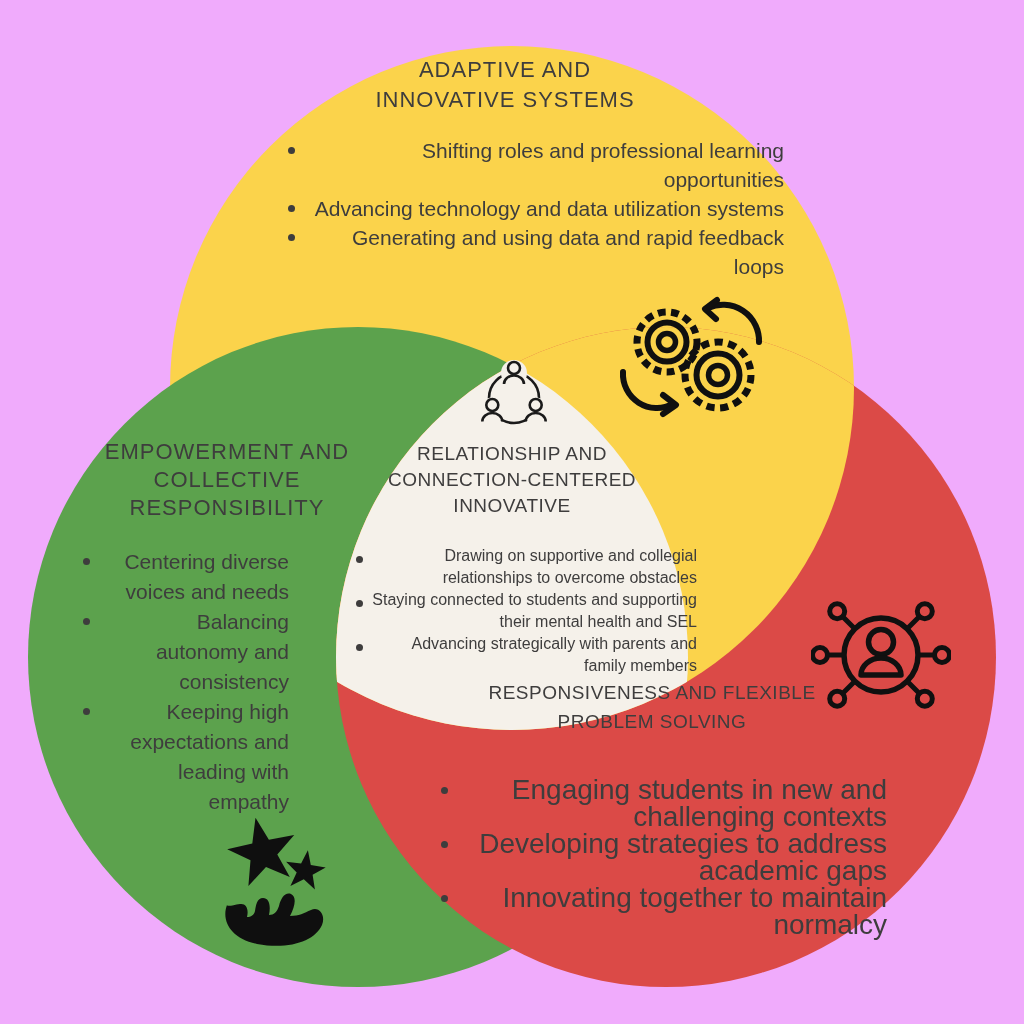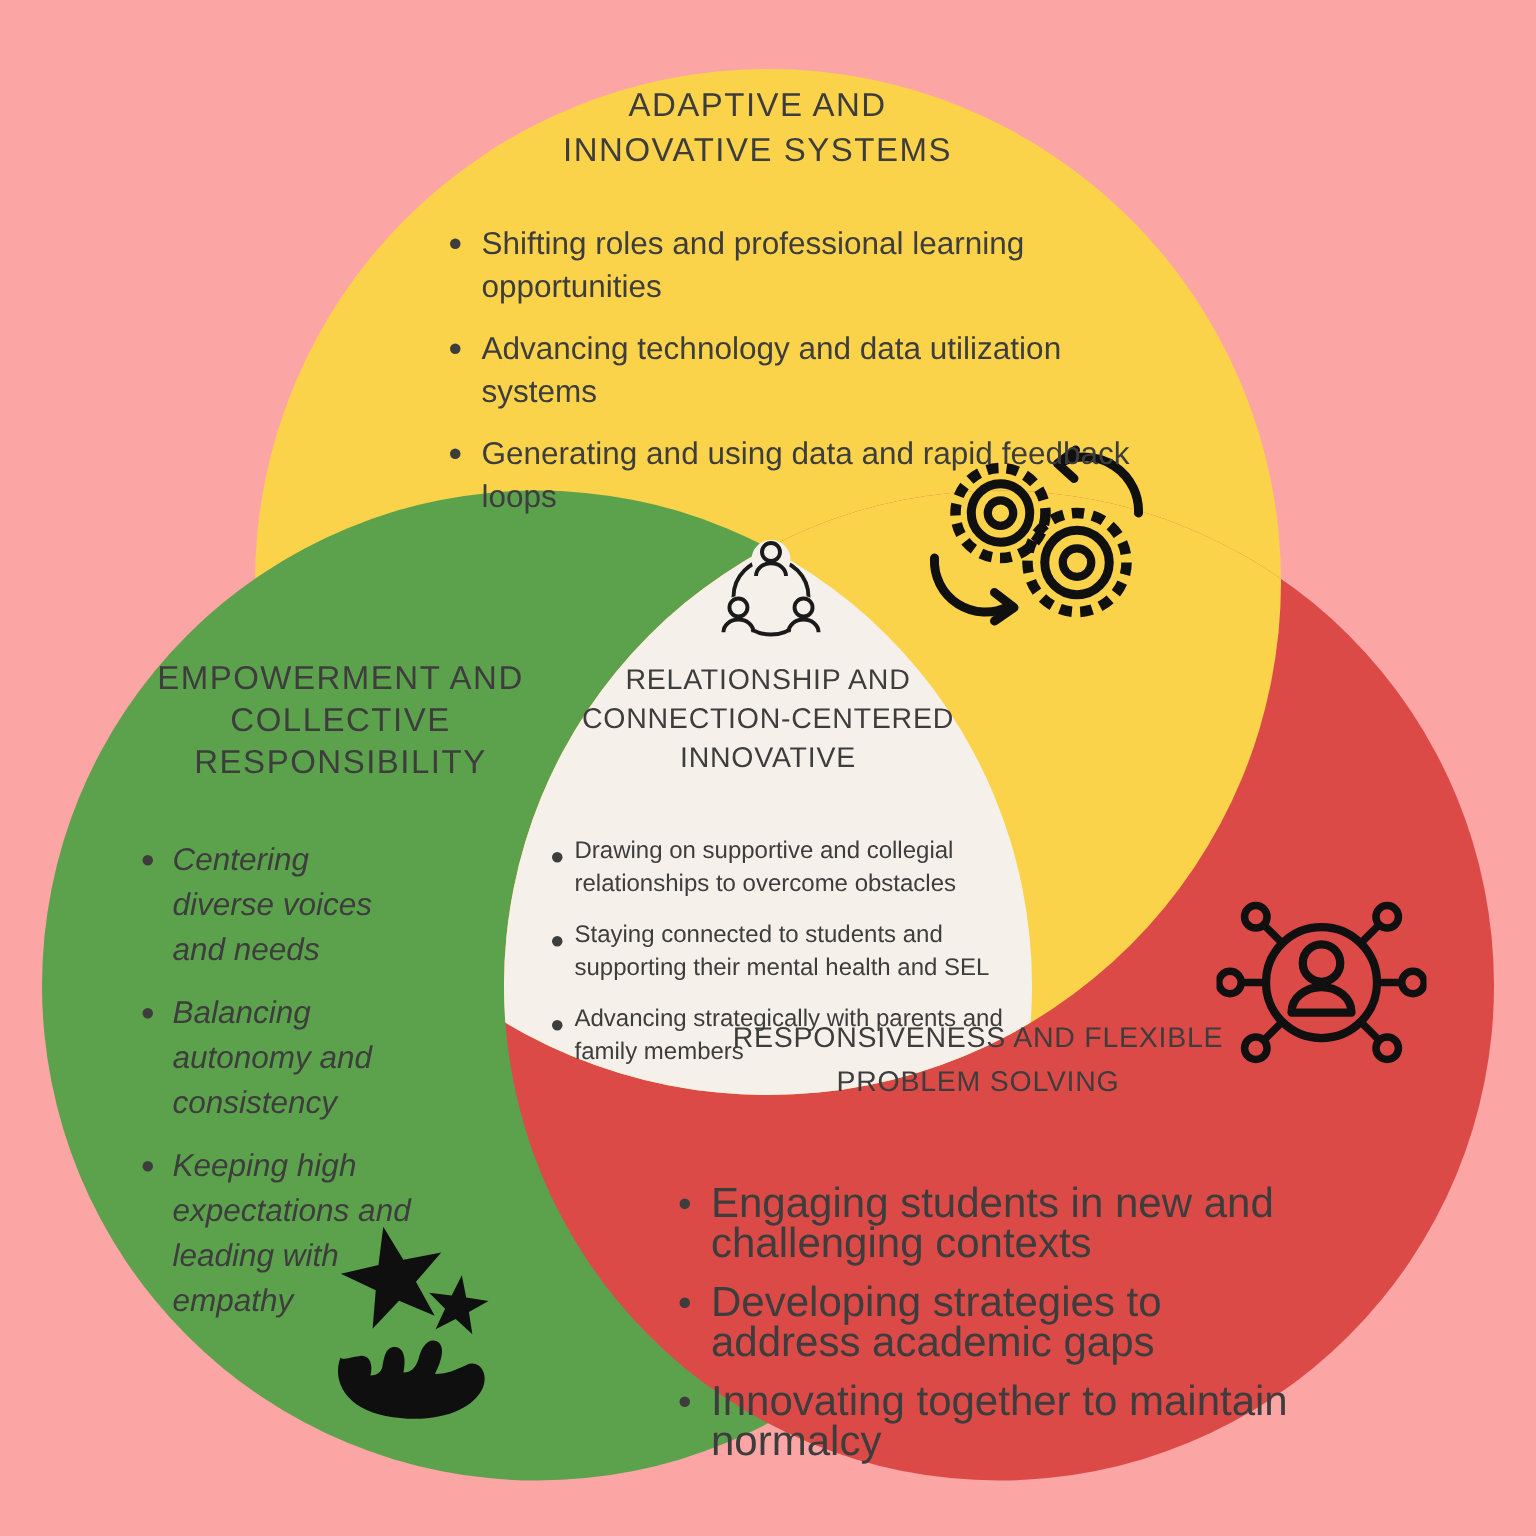--- a/index.html
+++ b/index.html
@@ -1,35 +1,35 @@
 <!DOCTYPE html>
 <html><head>
 <meta charset="utf-8">
 <style>
   html,body { margin:0; padding:0; background:#F5F1EA; }
   .canvas {
     position:relative; width:1024px; height:1024px; overflow:hidden;
-    background:#fca5a5; font-family:"Liberation Sans", sans-serif; color:#3E3D3D;
+    background:#f0abfc; font-family:"Liberation Sans", sans-serif; color:#3E3D3D;
   }
   .venn-svg { position:absolute; left:0; top:0; }
   .icon { position:absolute; }
   .section-title { position:absolute; text-align:center; font-weight:500; letter-spacing:1px; }
   .title-adaptive      { left:205px; top:55px;  width:600px; font-size:22px; line-height:30px; }
   .title-empowerment   { left:67px;  top:438px; width:320px; font-size:22px; line-height:28px; }
   .title-responsive    { left:392px; top:678px; width:520px; font-size:19px; line-height:29px; letter-spacing:0.5px; }
   .title-relationship  { left:342px; top:441px; width:340px; font-size:19px; line-height:26px; letter-spacing:0.5px; }
   ul.bullets { position:absolute; margin:0; padding:0; list-style:none; }
-  ul.bullets li { position:relative; margin:12px; }
+  ul.bullets li { position:relative; margin:0;text-align:right; }
   ul.bullets li::before {
     content:""; position:absolute; left:4px; border-radius:50%;
     background:#3E3D3D; width:7px; height:7px; top:11px;
   }
   .list-adaptive    { left:284px; top:136px; width:500px; font-size:21px; line-height:29px; }
   .list-adaptive    li { padding-left:25px; }
-  .list-empowerment { left:79px;  top:547px; width:210px; font-size:21px; line-height:30px;font-style:italic; }
+  .list-empowerment { left:79px;  top:547px; width:210px; font-size:21px; line-height:30px; }
   .list-empowerment li { padding-left:24px; }
   .list-empowerment li::before { top:12px; }
   .list-responsive  { left:437px; top:776px; width:450px; font-size:28px; line-height:27px; }
   .list-responsive  li { padding-left:25px; }
   .list-responsive  li::before { top:10px; }
   .list-relationship{ left:352px; top:545px; width:345px; font-size:16px; line-height:22px; }
   .list-relationship li { padding-left:19px; }
   .list-relationship li::before { width:5px; height:5px; left:2px; top:9px; }
 </style>
 </head>

